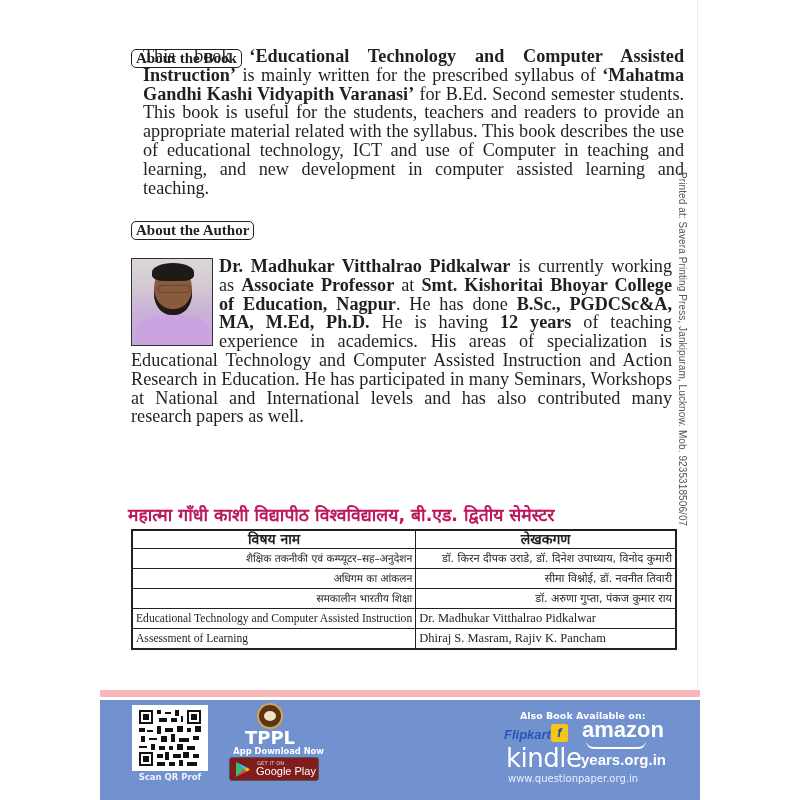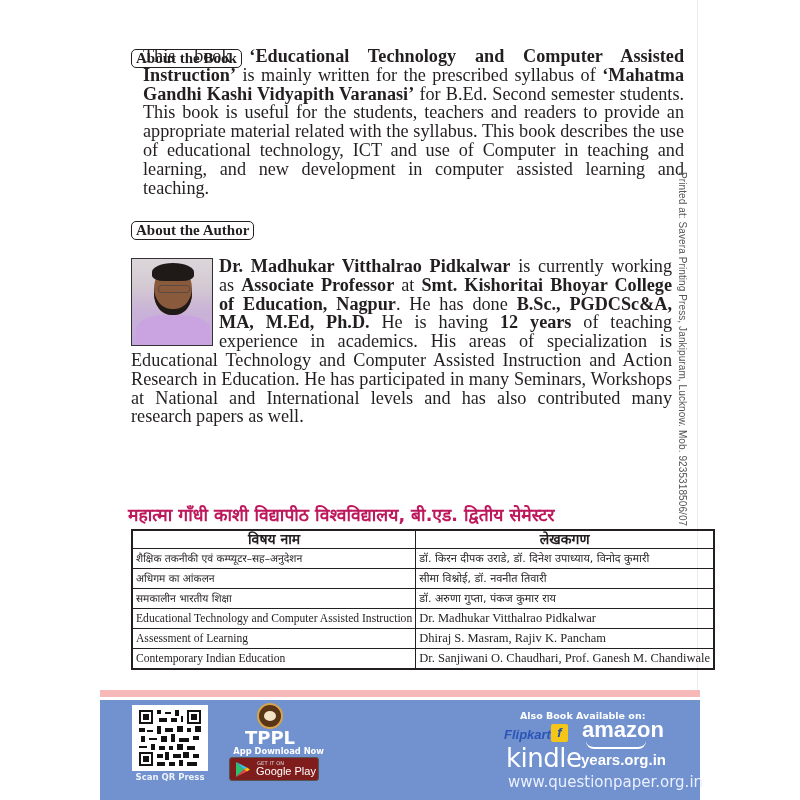--- a/index.html
+++ b/index.html
@@ -56,21 +56,21 @@
     }
     table.books th, table.books td {
       border: 1px solid #231f20; padding: 0 3px; white-space: nowrap; overflow: hidden;
     }
     table.books th {
       font-family: "DejaVu Sans", sans-serif; font-weight: bold; font-size: 14px; height: 17px; line-height: 17px; text-align: center;
     }
     table.books td {
       font-family: "Liberation Serif", serif; font-size: 11.6px; height: 19px; line-height: 19px;
     }
-    table.books td.hi { font-family: "DejaVu Sans", sans-serif; font-size: 10.5px; }
+    table.books td.hi { font-family: "DejaVu Sans", sans-serif; font-size: 10.5px; text-align: right; }
     table.books td.col2 { font-size: 12.5px; }
     table.books td.col2.hi { font-size: 11px; }
     table.books col.c1 { width: 253px; }
     table.books col.c2 { width: 293px; }
 
     .banner-strip { position: absolute; left: 100px; top: 690px; width: 600px; height: 7px; background: #f7b8b9; }
     .banner {
       position: absolute; left: 100px; top: 700px; width: 600px; height: 100px; background: #7191cf;
       font-family: "DejaVu Sans", sans-serif; color: #ffffff;
     }
@@ -97,21 +97,21 @@
     .gplay .small { position: absolute; left: 27px; top: 2px; font-size: 5px; color: #ddd; letter-spacing: 0.2px; }
     .gplay .big { position: absolute; left: 26px; top: 7px; font-size: 11px; color: #fff; font-family: "Liberation Sans", sans-serif; }
 
     .avail-title { position: absolute; left: 420px; top: 10px; font-size: 9.5px; font-weight: bold; }
     .flipkart { position: absolute; left: 404px; top: 27px; font-family: "Liberation Sans", sans-serif; font-style: italic; font-weight: bold; font-size: 13px; color: #2a55b5; }
     .flipkart-bag { position: absolute; left: 451px; top: 24px; width: 17px; height: 18px; background: #f5c518; border-radius: 2px; color: #1b4fb0; font-weight: bold; font-size: 13px; line-height: 18px; text-align: center; font-family: "Liberation Sans", sans-serif; font-style: italic; }
     .amazon { position: absolute; left: 482px; top: 18px; font-family: "Liberation Sans", sans-serif; font-weight: bold; font-size: 22px; line-height: 24px; }
     .amazon-smile { position: absolute; left: 486px; top: 41px; width: 60px; height: 6px; border-bottom: 2px solid #fff; border-radius: 0 0 40px 40px; }
     .kindle { position: absolute; left: 406px; top: 46px; font-family: "DejaVu Sans", sans-serif; font-size: 26px; line-height: 24px; letter-spacing: -0.5px; }
     .tppl-site { position: absolute; left: 481px; top: 51px; font-family: "Liberation Sans", sans-serif; font-weight: bold; font-size: 15px; }
-    .qp-site { position: absolute; left: 408px; top: 73px; font-size: 15px; color: #eaf0ff; }
+    .qp-site { position: absolute; left: 408px; top: 73px; font-size: 10px; color: #eaf0ff; }
   </style>
 </head>
 <body>
 
 <div class="page-edge"></div>
 
 <div class="section-label" id="lbl-book">About the Book</div>
 <div class="para" id="book-para"><span>This book </span><b>‘Educational Technology and Computer Assisted Instruction’</b><span> is mainly written for the prescribed syllabus of </span><b>‘Mahatma Gandhi Kashi Vidyapith Varanasi’</b><span> for B.Ed. Second semester students. This book is useful for the students, teachers and readers to provide an appropriate material related with the syllabus. This book describes the use of educational technology, ICT and use of Computer in teaching and learning, and new development in computer assisted learning and teaching.</span></div>
 
 <div class="section-label" id="lbl-author">About the Author</div>
@@ -149,24 +149,20 @@
       <td class="hi">समकालीन भारतीय शिक्षा</td>
       <td class="hi col2">डॉ. अरुणा गुप्ता, पंकज कुमार राय</td>
     </tr>
     <tr>
       <td>Educational Technology and Computer Assisted Instruction</td>
       <td class="col2">Dr. Madhukar Vitthalrao Pidkalwar</td>
     </tr>
     <tr>
       <td>Assessment of Learning</td>
       <td class="col2">Dhiraj S. Masram, Rajiv K. Pancham</td>
-    </tr>
-    <tr>
-      <td>Contemporary Indian Education</td>
-      <td class="col2">Dr. Sanjiwani O. Chaudhari, Prof. Ganesh M. Chandiwale</td>
     </tr>
   </tbody>
 </table>
 
 <div class="banner-strip"></div>
 <div class="banner">
   <div class="qr">
     <svg width="62" height="56" viewBox="0 0 31 28">
       <rect x="0" y="0" width="7" height="7" fill="#111"></rect>
         <rect x="1" y="1" width="5" height="5" fill="#fff"></rect>
@@ -208,21 +204,21 @@
           <rect x="17" y="22" width="4" height="2"></rect>
           <rect x="22" y="21" width="3" height="3"></rect>
           <rect x="27" y="22" width="3" height="2"></rect>
         <rect x="9" y="26" width="4" height="2"></rect>
           <rect x="15" y="26" width="3" height="2"></rect>
           <rect x="20" y="25" width="2" height="3"></rect>
           <rect x="24" y="26" width="5" height="2"></rect>
       </g>
     </svg>
   </div>
-  <div class="qr-caption">Scan QR Press</div>
+  <div class="qr-caption">Scan QR Prof</div>
 
   <div class="logo-seal"></div>
   <div class="app-name">TPPL</div>
   <div class="app-tagline">App Download Now</div>
   <div class="gplay">
     <svg class="tri" width="14" height="15" viewBox="0 0 14 15">
       <polygon points="0,0 8,7.5 0,15" fill="#2fbf71"></polygon>
       <polygon points="0,0 11,5.5 8,7.5" fill="#3ac4f0"></polygon>
       <polygon points="0,15 11,9.5 8,7.5" fill="#e9424b"></polygon>
       <polygon points="11,5.5 14,7.5 11,9.5 8,7.5" fill="#f8c213"></polygon>

